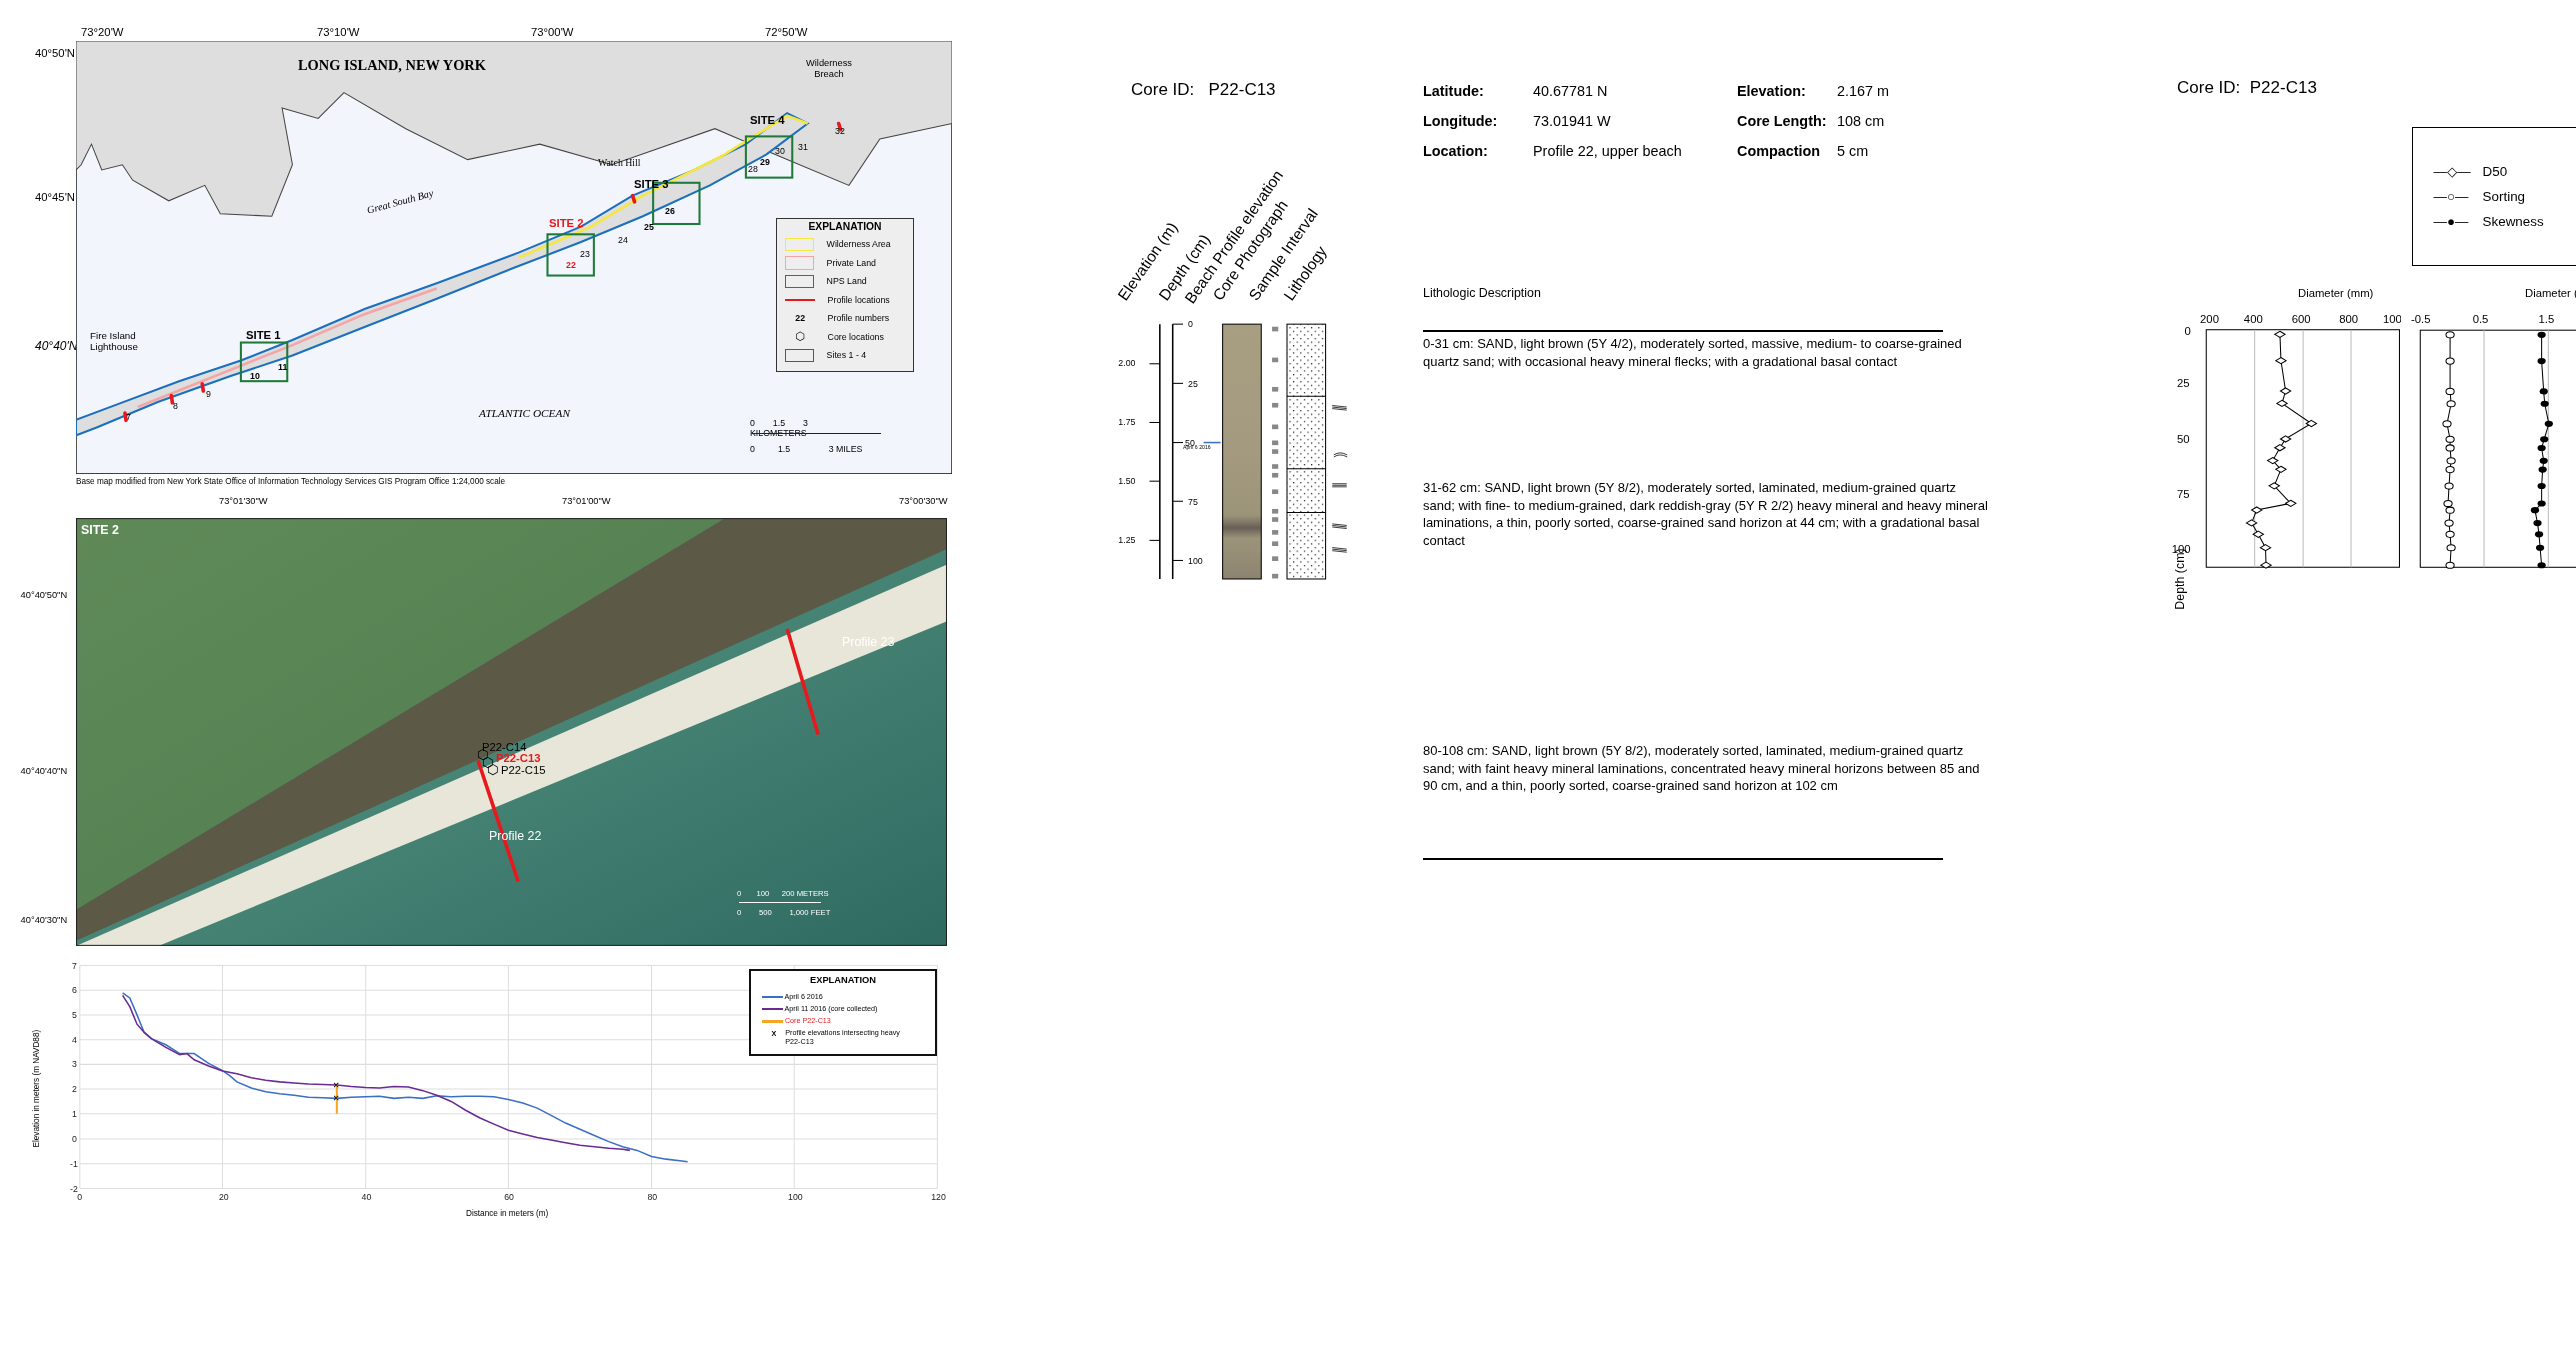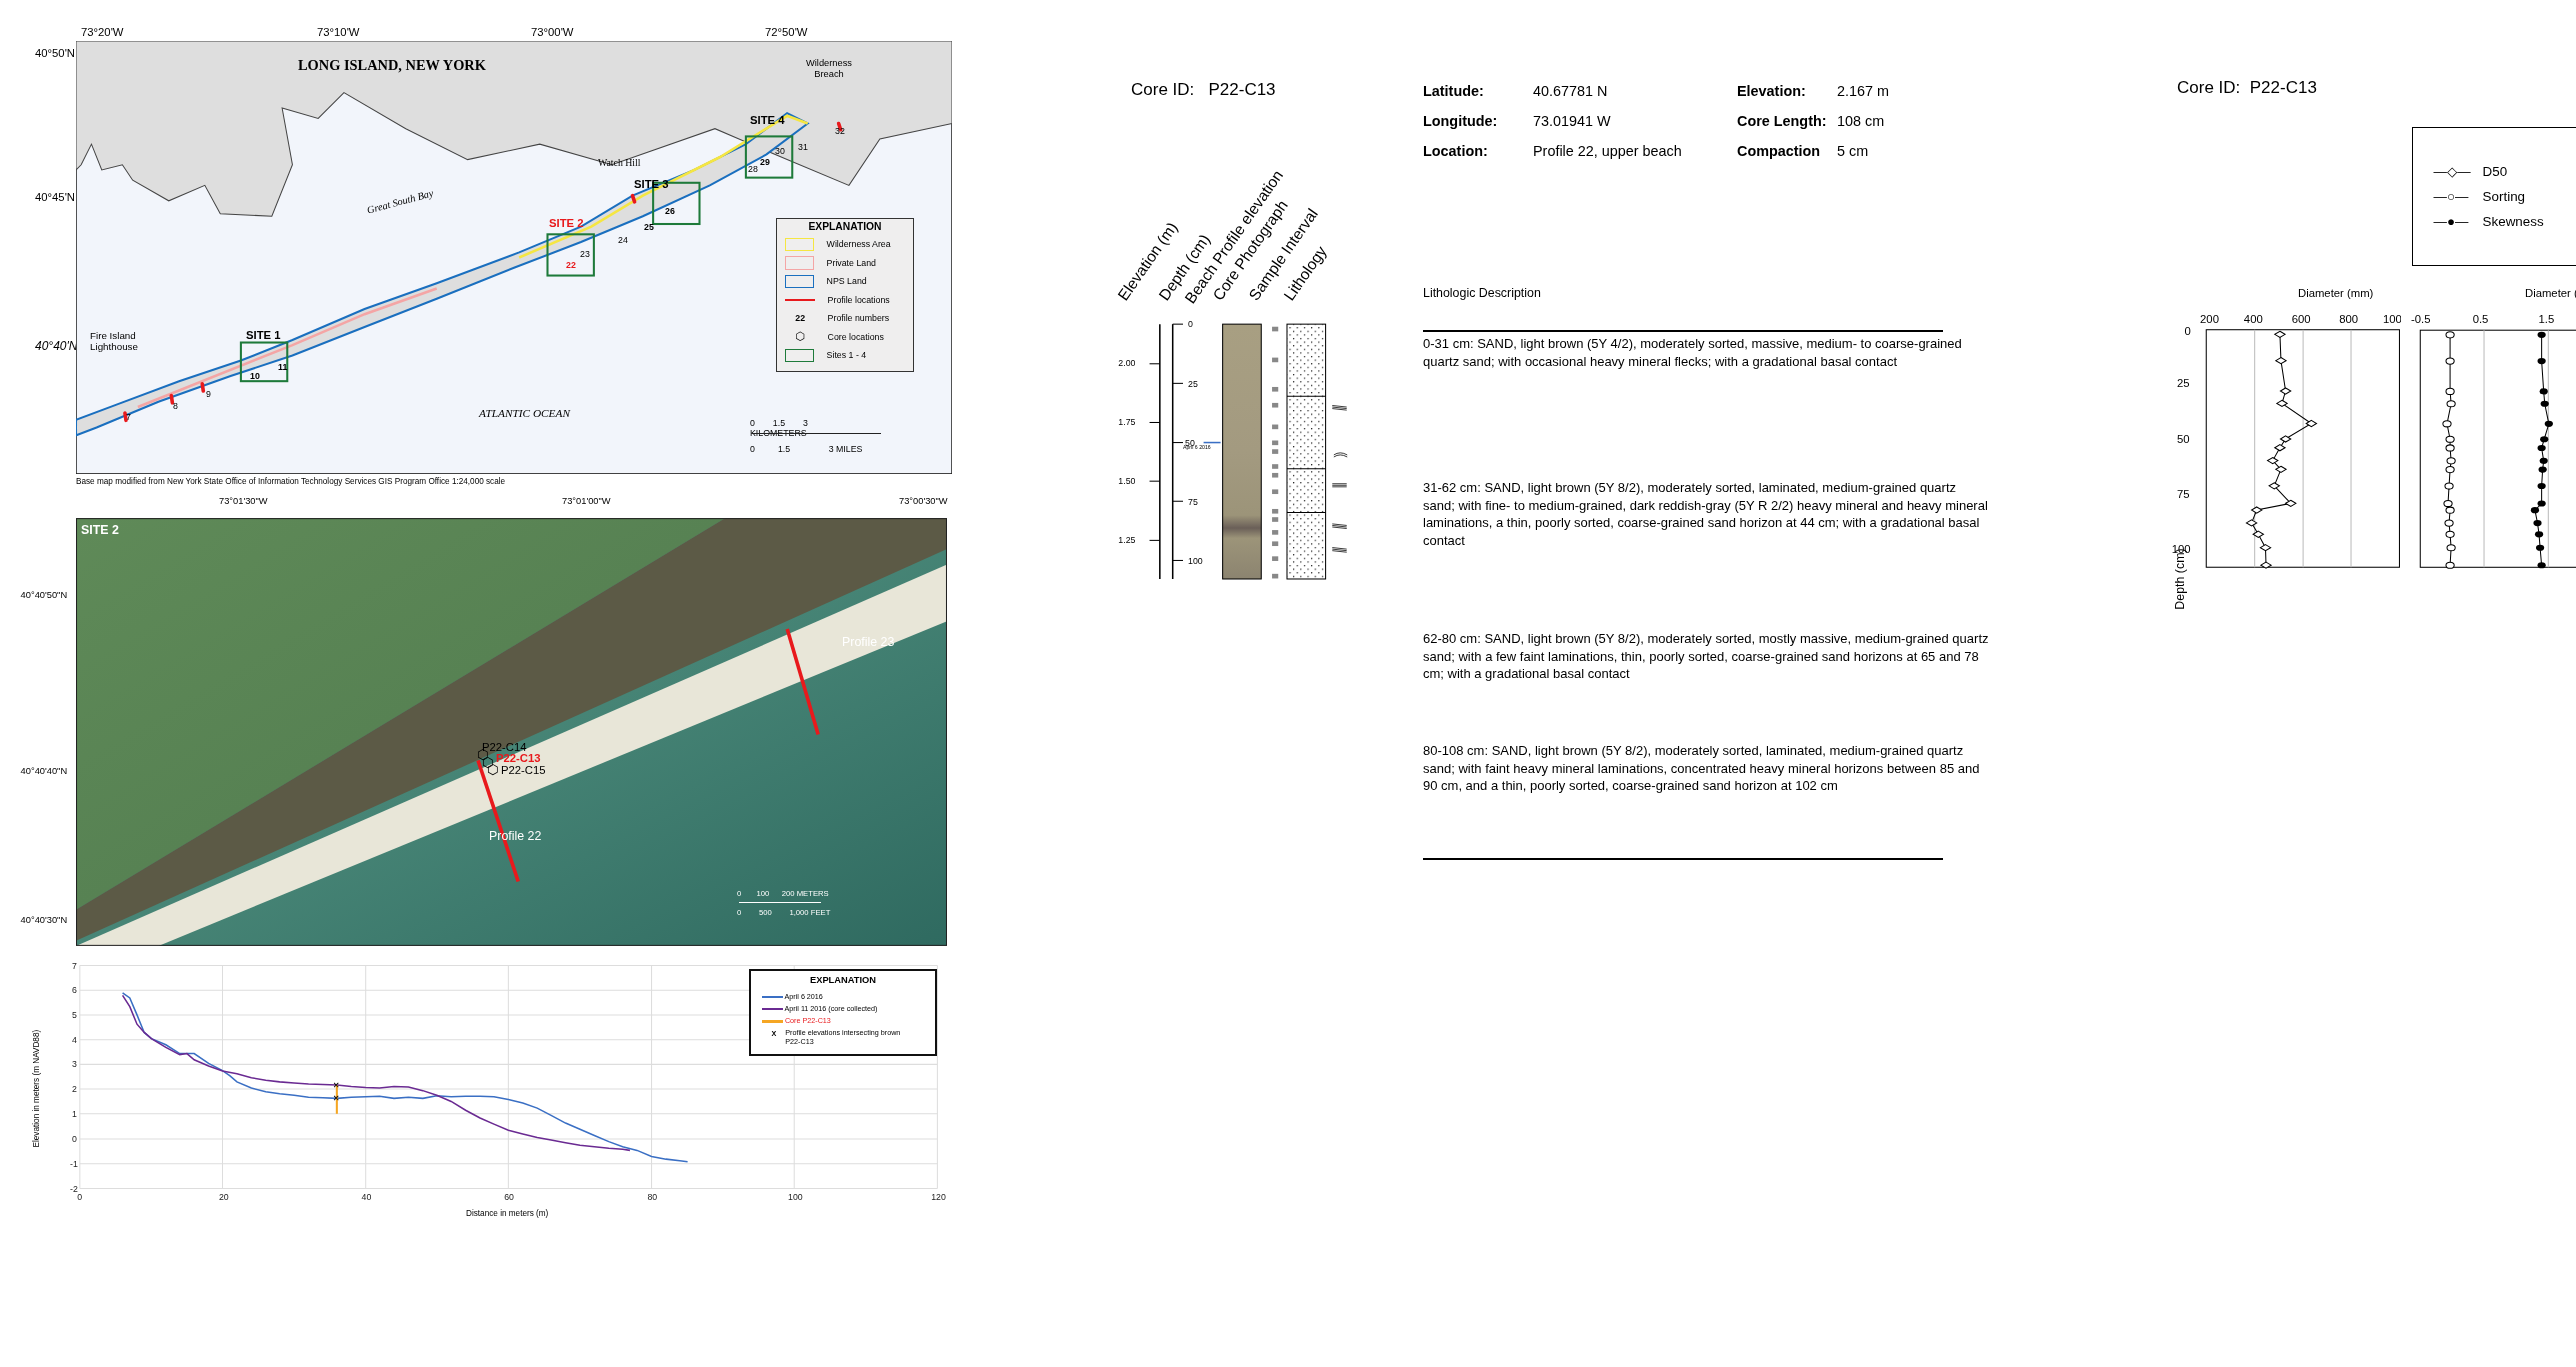--- a/index.html
+++ b/index.html
@@ -220,21 +220,21 @@
   <div class="abs" style="left:466px;top:251px;font-size:8.2px;">Distance in meters (m)</div>
   <div class="abs" style="left:-31px;top:118px;font-size:8.2px;transform:rotate(-90deg);width:134px;">Elevation in meters (m NAVD88)</div>
   <div class="abs" style="left:749px;top:11.3px;width:188px;height:87px;border:2.1px solid #111;box-sizing:border-box;background:#fff;">
     <div style="text-align:center;font-weight:bold;font-size:9.3px;margin-top:4.1px;">EXPLANATION</div>
     <div style="margin-left:11.3px;margin-top:5.2px;font-size:7.2px;line-height:12.4px;">
       <div><span style="display:inline-block;width:20.6px;height:2.1px;background:#3a6fc4;vertical-align:middle;"></span> <span>April 6 2016</span></div>
       <div><span style="display:inline-block;width:20.6px;height:2.1px;background:#6a2a92;vertical-align:middle;"></span> <span>April 11 2016 (core collected)</span></div>
       <div><span style="display:inline-block;width:20.6px;height:2.1px;background:#f5a623;vertical-align:middle;"></span> <span style="color:#e8191c;margin-top:24px;">Core P22-C13</span></div>
       <div style="display:flex;">
           <span style="display:inline-block;width:23px;font-weight:bold;text-align:center;">X</span>
-          <span style="width:118px;line-height:9.3px;">Profile elevations intersecting brown P22-C13</span>
+          <span style="width:118px;line-height:9.3px;">Profile elevations intersecting heavy P22-C13</span>
         </div>
     </div>
   </div>
 </div>
 
 <div class="abs" style="left:1108px;top:0;width:953px;height:1368px;">
   <div class="abs coreid" style="left:23px;top:80px;">
     <span>Core ID:</span>&nbsp;&nbsp;&nbsp;<span>P22-C13</span>
   </div>
   <div class="abs meta-label" style="left:315px;top:83px;">Latitude:</div>
@@ -336,21 +336,20 @@
   <div class="abs" style="left:80px;top:379px;font-size:8.8px;">25</div>
   <div class="abs" style="left:77px;top:438px;font-size:8.8px;">50</div>
   <div class="abs" style="left:80px;top:497px;font-size:8.8px;">75</div>
   <div class="abs" style="left:80px;top:556px;font-size:8.8px;">100</div>
   <div class="abs" style="left:75px;top:444px;font-size:5.2px;">April 6 2016</div>
 
   <div class="abs" style="left:315px;top:286px;font-size:12.4px;">Lithologic Description</div>
   <div class="abs" style="left:315px;top:330px;width:520px;height:1.5px;background:#000;"></div>
   <div class="abs desc" style="left:315px;top:335px;">0-31 cm: SAND, light brown (5Y 4/2), moderately sorted, massive, medium- to coarse-grained quartz sand; with occasional heavy mineral flecks; with a gradational basal contact</div>
   <div class="abs desc" style="left:315px;top:479px;">31-62 cm: SAND, light brown (5Y 8/2), moderately sorted, laminated, medium-grained quartz sand; with fine- to medium-grained, dark reddish-gray (5Y R 2/2) heavy mineral and heavy mineral laminations, a thin, poorly sorted, coarse-grained sand horizon at 44 cm; with a gradational basal contact</div>
-  <div class="abs desc" style="left:315px;top:630px;">62-80 cm: SAND, light brown (5Y 8/2), moderately sorted, mostly massive, medium-grained quartz sand; with a few faint laminations, thin, poorly sorted, coarse-grained sand horizons at 65 and 78 cm; with a gradational basal contact</div>
   <div class="abs desc" style="left:315px;top:742px;">80-108 cm: SAND, light brown (5Y 8/2), moderately sorted, laminated, medium-grained quartz sand; with faint heavy mineral laminations, concentrated heavy mineral horizons between 85 and 90 cm, and a thin, poorly sorted, coarse-grained sand horizon at 102 cm</div>
   <div class="abs" style="left:315px;top:858px;width:520px;height:1.5px;background:#000;"></div>
 </div>
 
 <div class="abs" style="left:2164px;top:0;width:927px;height:1368px;">
   <div class="abs coreid" style="left:13px;top:78px;">
     <span>Core ID:</span>&nbsp;&nbsp;<span>P22-C13</span>
   </div>
   <div class="abs" style="left:248px;top:127px;width:421px;height:139px;border:1.5px solid #000;box-sizing:border-box;">
     <div style="text-align:center;font-weight:bold;font-size:14.4px;margin-top:7.2px;">Explanation</div>

